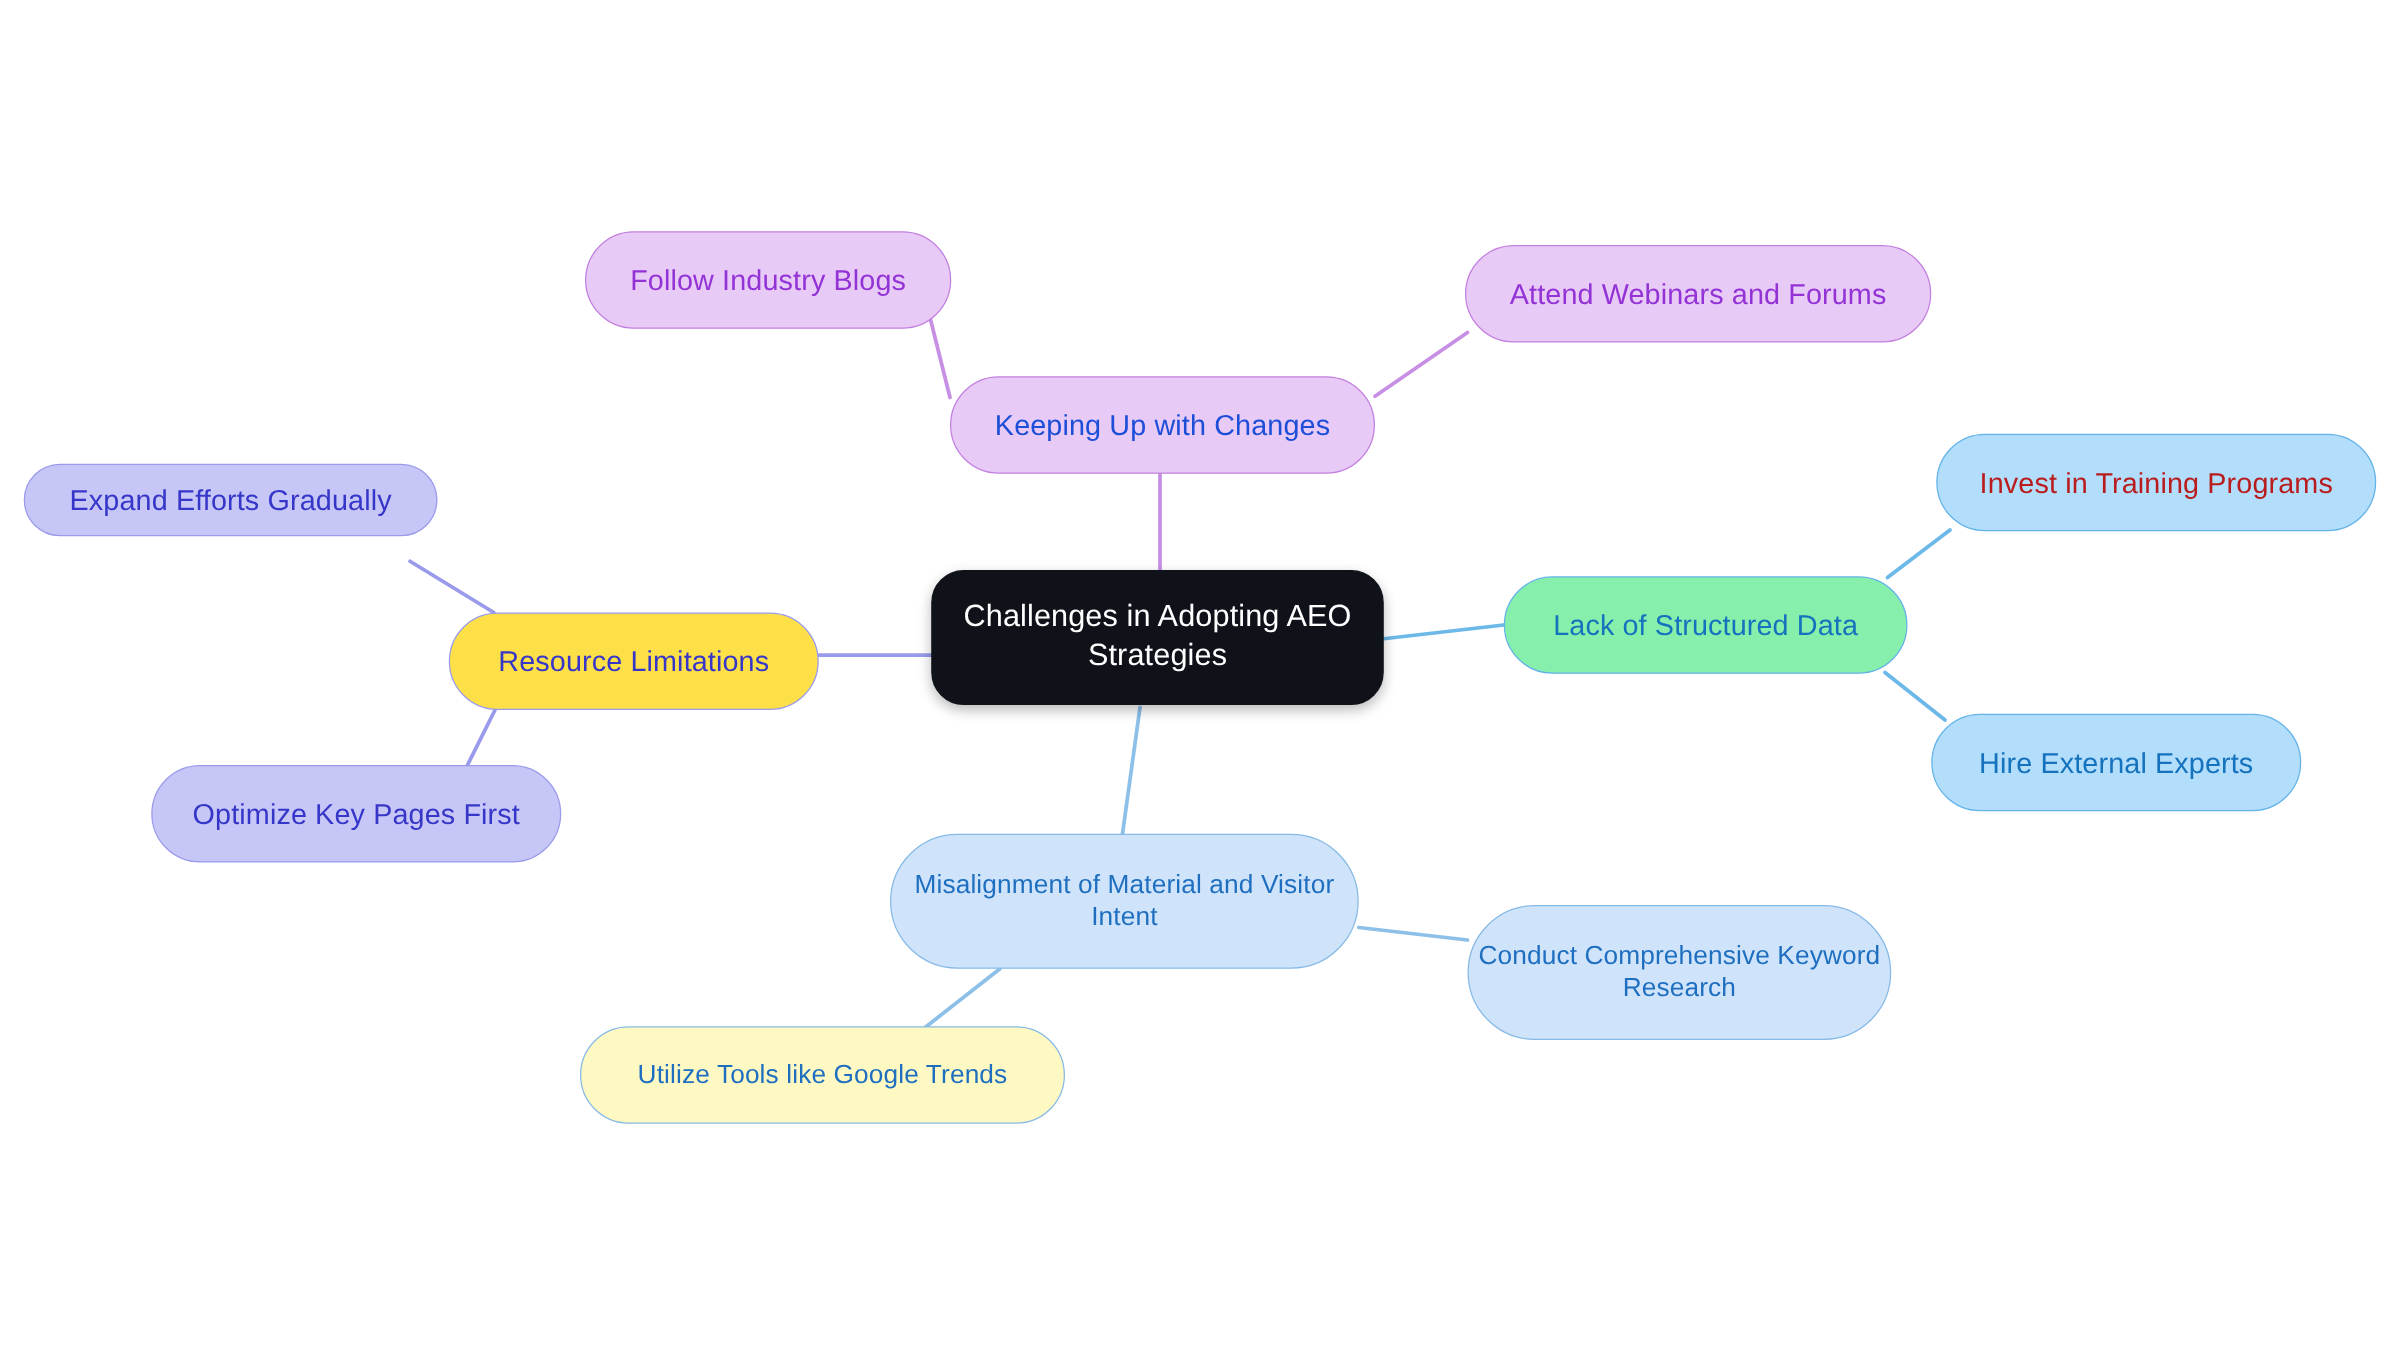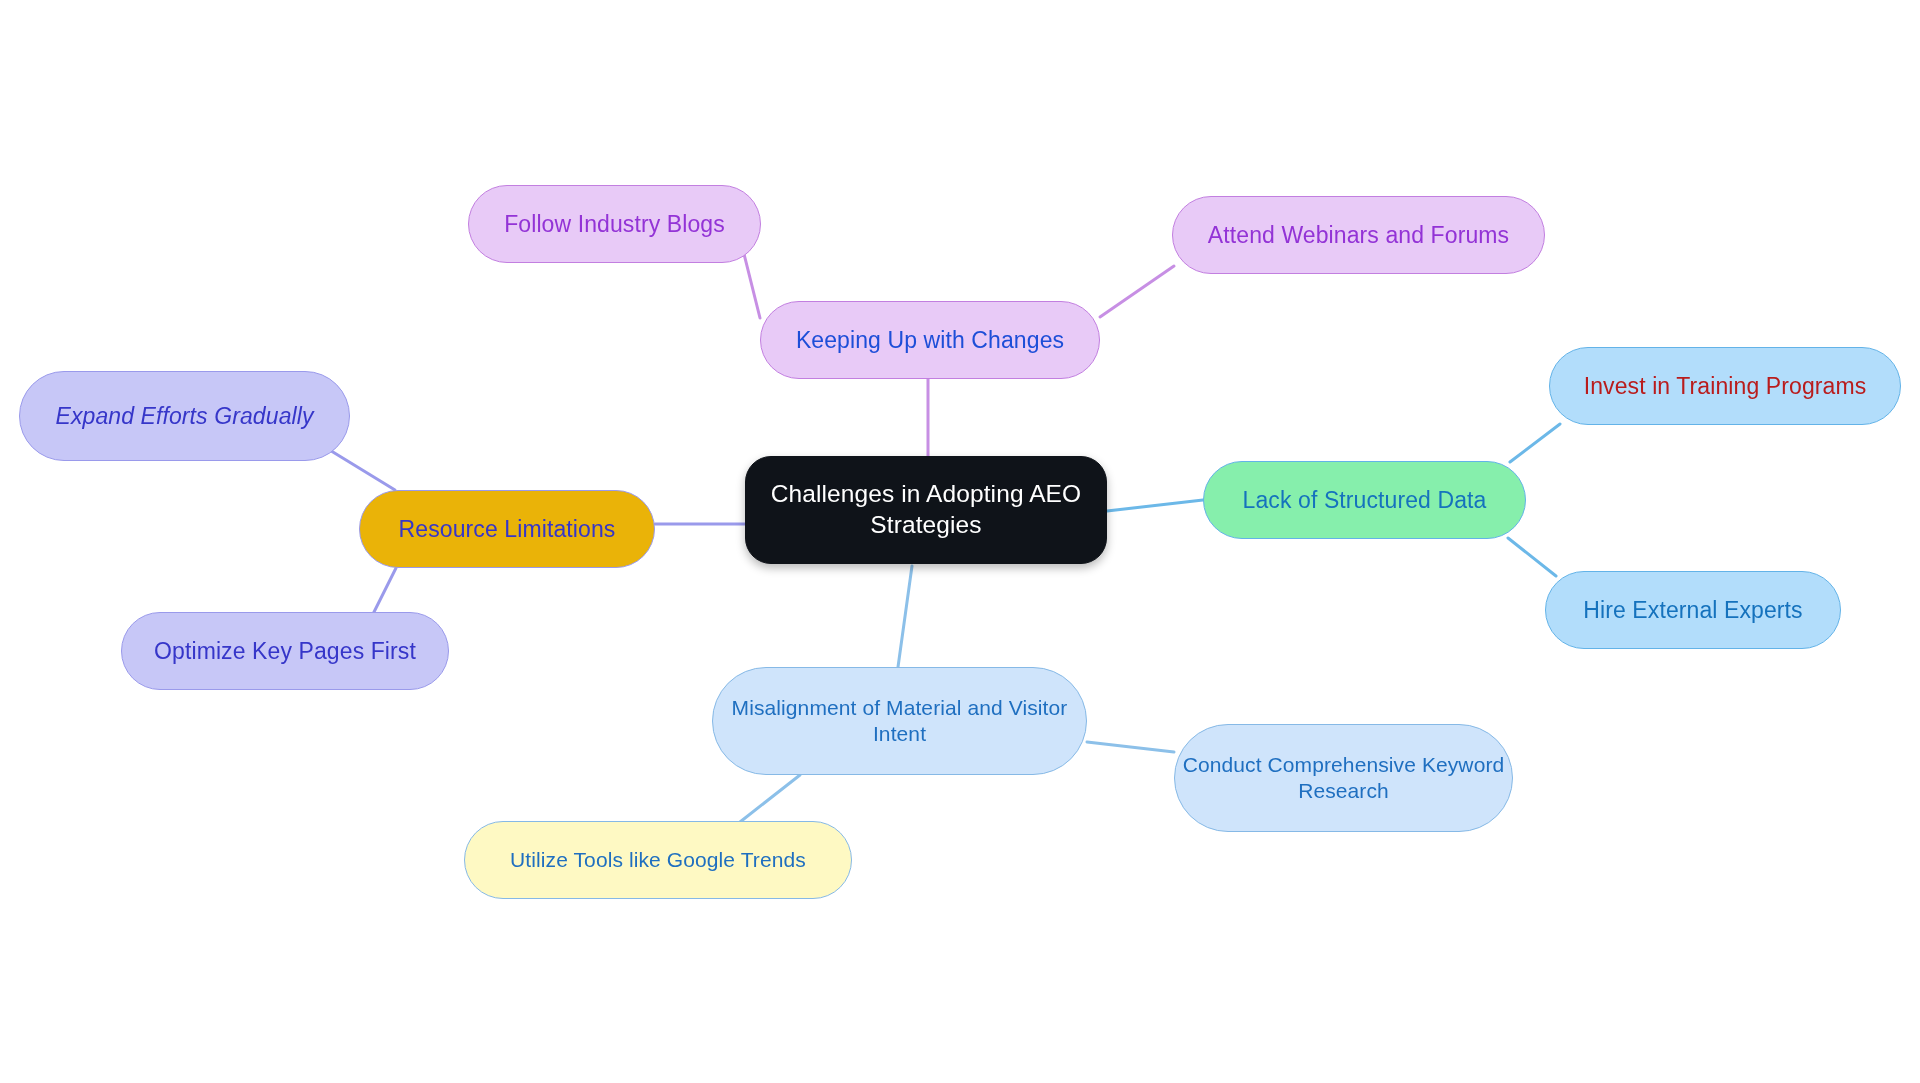--- a/index.html
+++ b/index.html
@@ -96,17 +96,17 @@
       <div class="node node-root" style="left: 745px; top: 456px; width: 362px; height: 108px;">Challenges in Adopting AEO Strategies</div>
       <div class="node node-purple" style="left: 760px; top: 301px; width: 340px; height: 78px; background: rgb(232, 202, 247); border-color: rgb(194, 127, 224); color: #1d4ed8;">Keeping Up with Changes</div>
       <div class="node node-purple" style="left: 468px; top: 185px; width: 293px; height: 78px; background: rgb(232, 202, 247); border-color: rgb(194, 127, 224); color: rgb(147, 51, 214);">Follow Industry Blogs</div>
       <div class="node node-purple" style="left: 1172px; top: 196px; width: 373px; height: 78px; background: rgb(232, 202, 247); border-color: rgb(194, 127, 224); color: rgb(147, 51, 214);">Attend Webinars and Forums</div>
       <div class="node node-blue-strong" style="left: 1203px; top: 461px; width: 323px; height: 78px; background: #86efac; border-color: rgb(99, 179, 232); color: rgb(21, 114, 189);">Lack of Structured Data</div>
       <div class="node node-blue-strong" style="left: 1549px; top: 347px; width: 352px; height: 78px; background: rgb(178, 221, 251); border-color: rgb(99, 179, 232); color: #b91c1c;">Invest in Training Programs</div>
       <div class="node node-blue-strong" style="left: 1545px; top: 571px; width: 296px; height: 78px; background: rgb(178, 221, 251); border-color: rgb(99, 179, 232); color: rgb(21, 114, 189);">Hire External Experts</div>
       <div class="node node-blue-soft" style="left: 712px; top: 667px; width: 375px; height: 108px; background: rgb(207, 228, 251); border-color: rgb(134, 185, 230); color: rgb(31, 111, 192);">Misalignment of Material and Visitor Intent</div>
       <div class="node node-blue-soft" style="left: 1174px; top: 724px; width: 339px; height: 108px; background: rgb(207, 228, 251); border-color: rgb(134, 185, 230); color: rgb(31, 111, 192);">Conduct Comprehensive Keyword Research</div>
       <div class="node node-blue-soft" style="left: 464px; top: 821px; width: 388px; height: 78px; background: #fef9c3; border-color: rgb(134, 185, 230); color: rgb(31, 111, 192);">Utilize Tools like Google Trends</div>
-      <div class="node node-periwinkle" style="left: 359px; top: 490px; width: 296px; height: 78px; background: #eab308; border-color: rgb(154, 154, 235); color: rgb(54, 54, 201);">Resource Limitations</div>
-      <div class="node node-periwinkle" style="left: 19px; top: 371px; width: 331px; height: 90px; background: rgb(199, 199, 247); border-color: rgb(154, 154, 235); color: rgb(54, 54, 201); font-style: italic;">Expand Efforts Gradually</div>
+      <div class="node node-periwinkle" style="left: 359px; top: 490px; width: 296px; height: 78px; background: #fde047; border-color: rgb(154, 154, 235); color: rgb(54, 54, 201);">Resource Limitations</div>
+      <div class="node node-periwinkle" style="left: 19px; top: 371px; width: 331px; height: 58px; background: rgb(199, 199, 247); border-color: rgb(154, 154, 235); color: rgb(54, 54, 201);">Expand Efforts Gradually</div>
       <div class="node node-periwinkle" style="left: 121px; top: 612px; width: 328px; height: 78px; background: rgb(199, 199, 247); border-color: rgb(154, 154, 235); color: rgb(54, 54, 201);">Optimize Key Pages First</div>
     </div>
 </div>
 
 </body></html>

